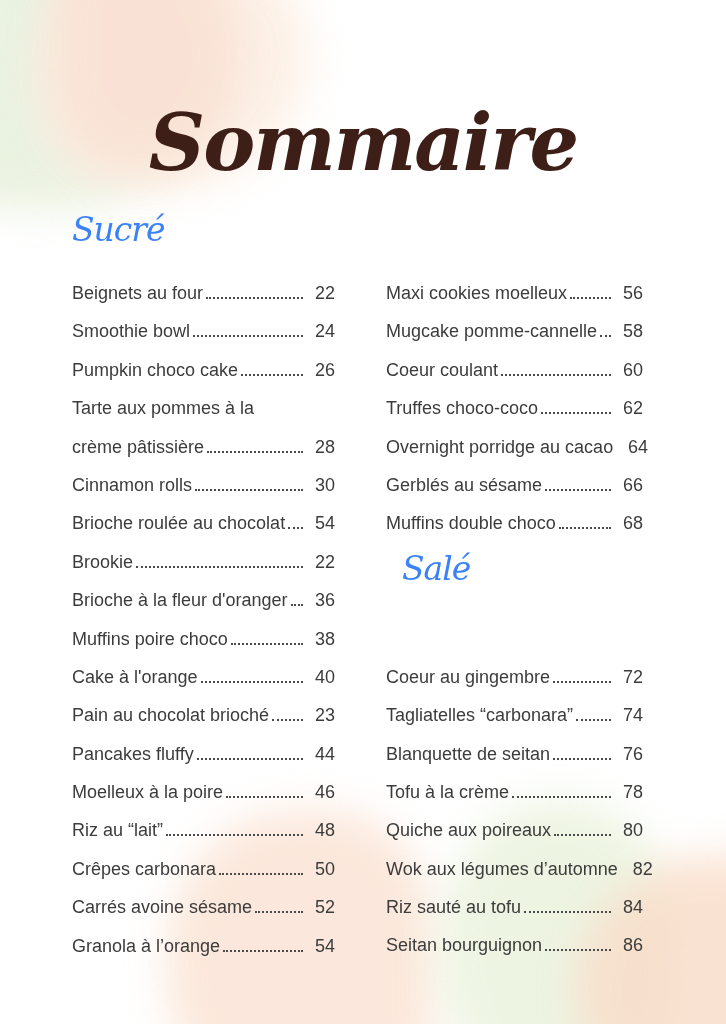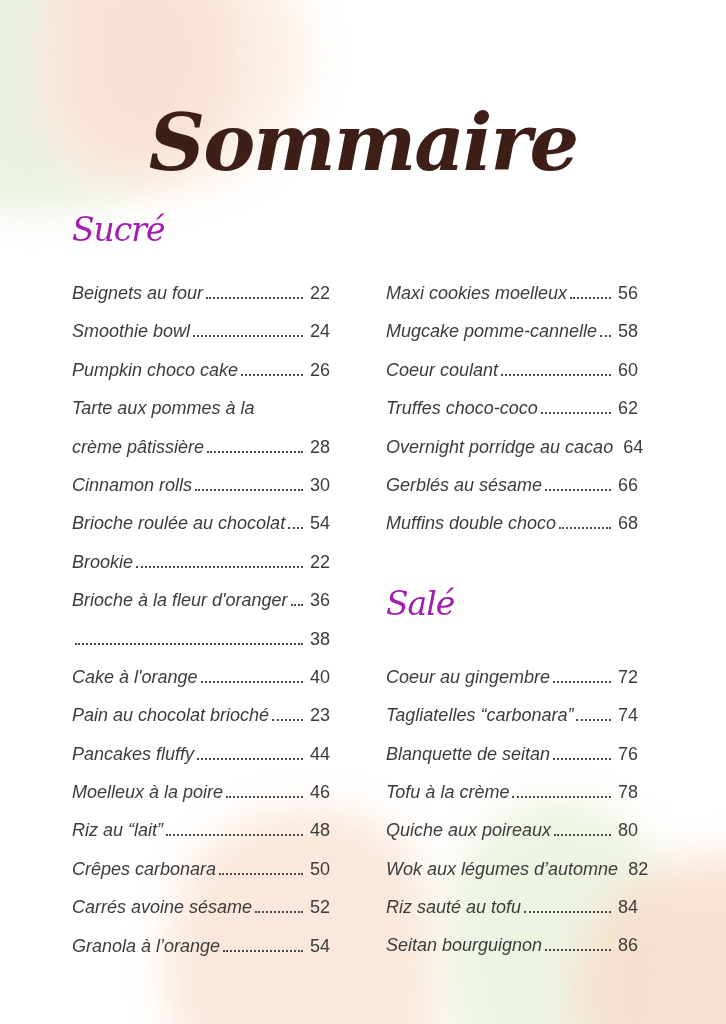--- a/index.html
+++ b/index.html
@@ -36,40 +36,40 @@
   .toc {
     position: absolute; left: 72px; top: 210px; width: 571px;
     display: flex; gap: 51px;
     color: #3c3c3c;
     font-size: 18px;
   }
   .col { width: 263px; }
   .col.right { width: 257px; }
 
   .heading-slot { height: 64px; }
-  .heading-slot.mid { height: 115px; display: flex; align-items: center; padding-top: 6px; box-sizing: border-box; }
+  .heading-slot.mid { height: 115px; display: flex; align-items: flex-start; padding-top: 6px; box-sizing: border-box; margin-left: 16px; }
   .section-heading {
     font-family: "DejaVu Serif", serif;
     font-style: italic; font-weight: 500;
     font-size: 33px; letter-spacing: -1px;
-    color: #a21caf;
+    color: #3b82f6;
   }
   .toc-row {
     height: 38.4px;
     line-height: 38.4px;
     display: flex; align-items: baseline;
     white-space: nowrap;
   }
-  .toc-label { flex: 0 0 auto; font-style: italic; }
+  .toc-label { flex: 0 0 auto; }
   .leader {
     flex: 1 1 auto; min-width: 0;
     border-bottom: 2.6px dotted #4a4a4a;
     margin: 0 7px 0 3px;
   }
-  .pageno { flex: 0 0 auto; min-width: 25px; text-align: left; }
+  .pageno { flex: 0 0 auto; min-width: 25px; text-align: right; }
 </style>
 </head>
 <body>
 
 <div class="page" style="background: rgb(255, 255, 255);">
   <div class="blob blob-green-tl"></div>
   <div class="blob blob-peach-tl-wide"></div>
   <div class="blob blob-peach-tl"></div>
   <div class="blob blob-peach-bc"></div>
   <div class="blob blob-green-br"></div>
@@ -119,20 +119,21 @@
           <span class="toc-label">Brookie</span>
           <span class="leader"></span>
           <span class="pageno">22</span>
         </div>
         <div class="toc-row">
           <span class="toc-label">Brioche à la fleur d'oranger</span>
           <span class="leader"></span>
           <span class="pageno">36</span>
         </div>
         <div class="toc-row">
+          <span class="toc-label">Muffins poire choco</span>
           <span class="leader"></span>
           <span class="pageno">38</span>
         </div>
         <div class="toc-row">
           <span class="toc-label">Cake à l'orange</span>
           <span class="leader"></span>
           <span class="pageno">40</span>
         </div>
         <div class="toc-row">
           <span class="toc-label">Pain au chocolat brioché</span>

